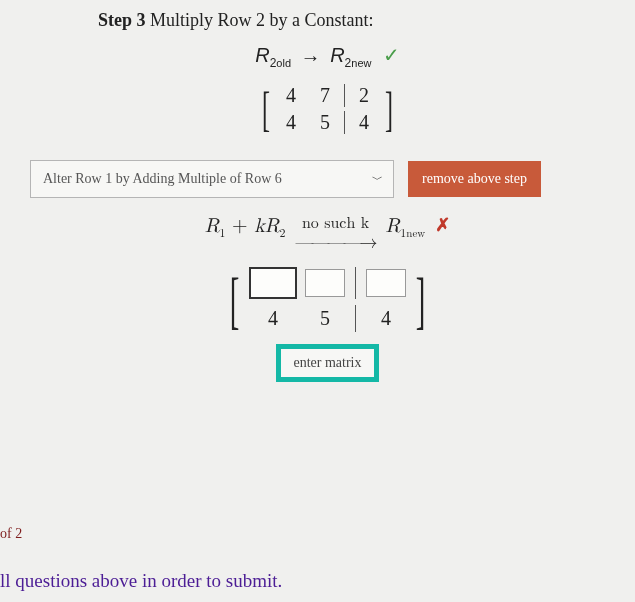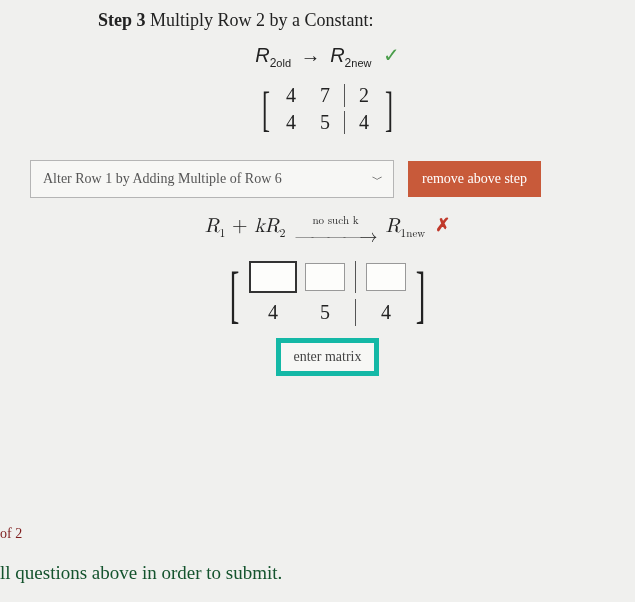--- a/index.html
+++ b/index.html
@@ -145,21 +145,21 @@
     font-style: normal;
   }
   .long-arrow {
     position: relative;
     display: inline-flex;
     flex-direction: column;
     align-items: center;
     margin: 0 4px;
   }
   .long-arrow .top-label {
-    font-size: 11px;
+    font-size: 16px;
     font-style: normal;
     margin-bottom: -2px;
   }
   .long-arrow .line {
     font-style: normal;
     letter-spacing: -2px;
     font-size: 18px;
   }
   .matrix2 {
     display: inline-flex;
@@ -215,23 +215,23 @@
   .footer-frag1 {
     position: absolute;
     left: 0;
     bottom: 60px;
     font-size: 14px;
     color: #7f1d1d;
   }
   .footer-frag2 {
     position: absolute;
     left: 0;
-    bottom: 18px;
+    bottom: 10px;
     font-size: 19px;
-    color: #14532d;
+    color: #4c1d95;
     text-align: right;
   }
 </style>
 </head>
 <body>
 
 <div class="content">
 
   <div class="step-header">
     <span class="bold">Step 3</span>

